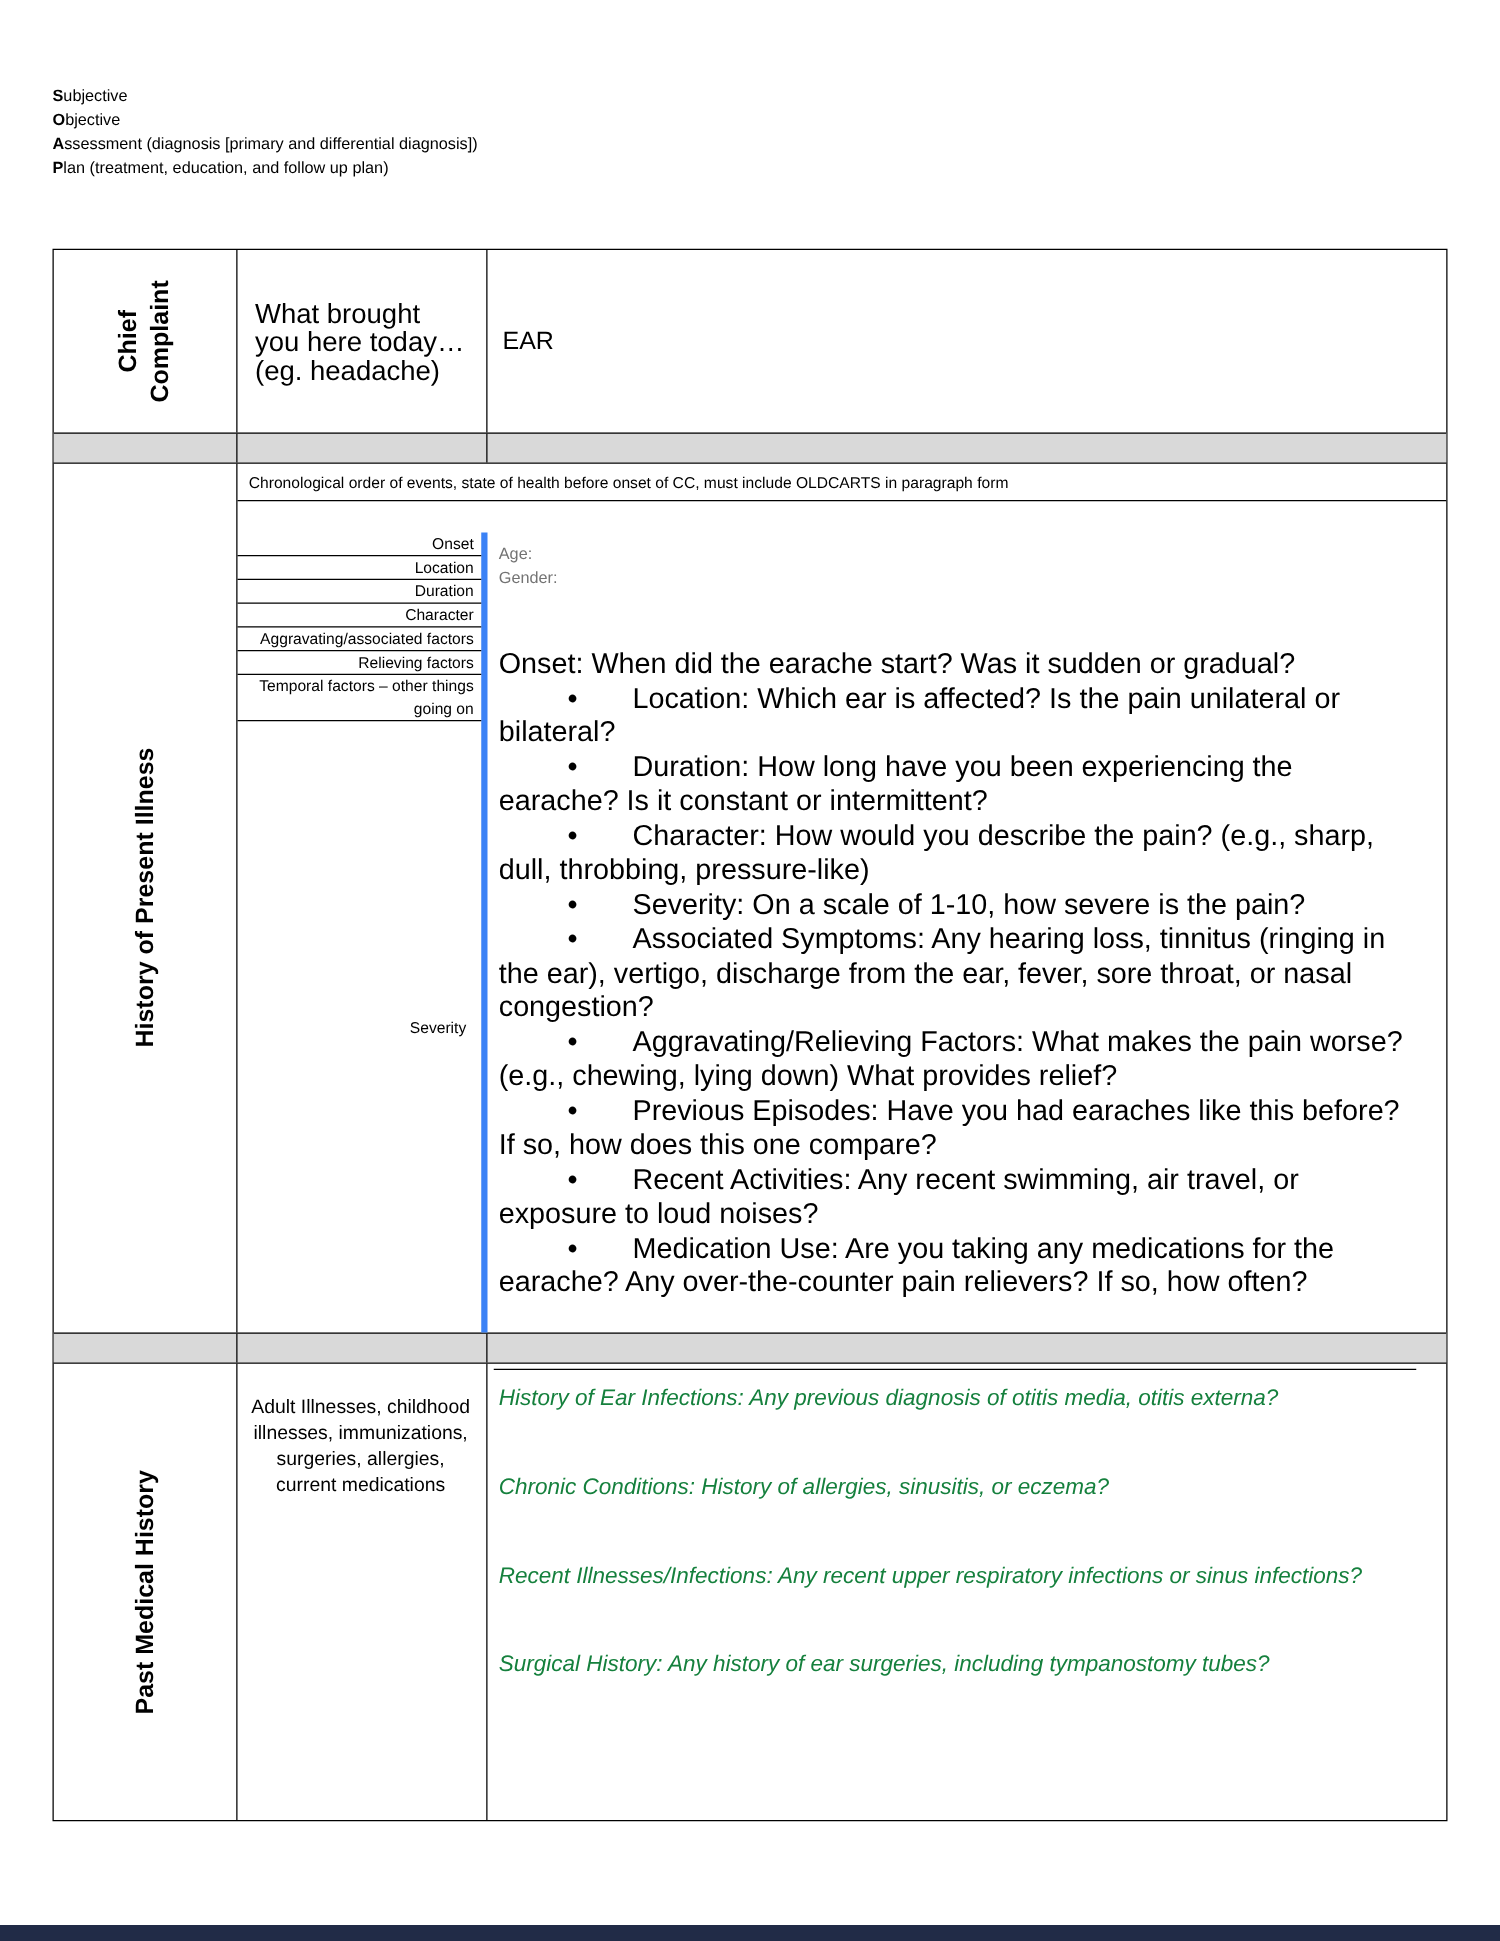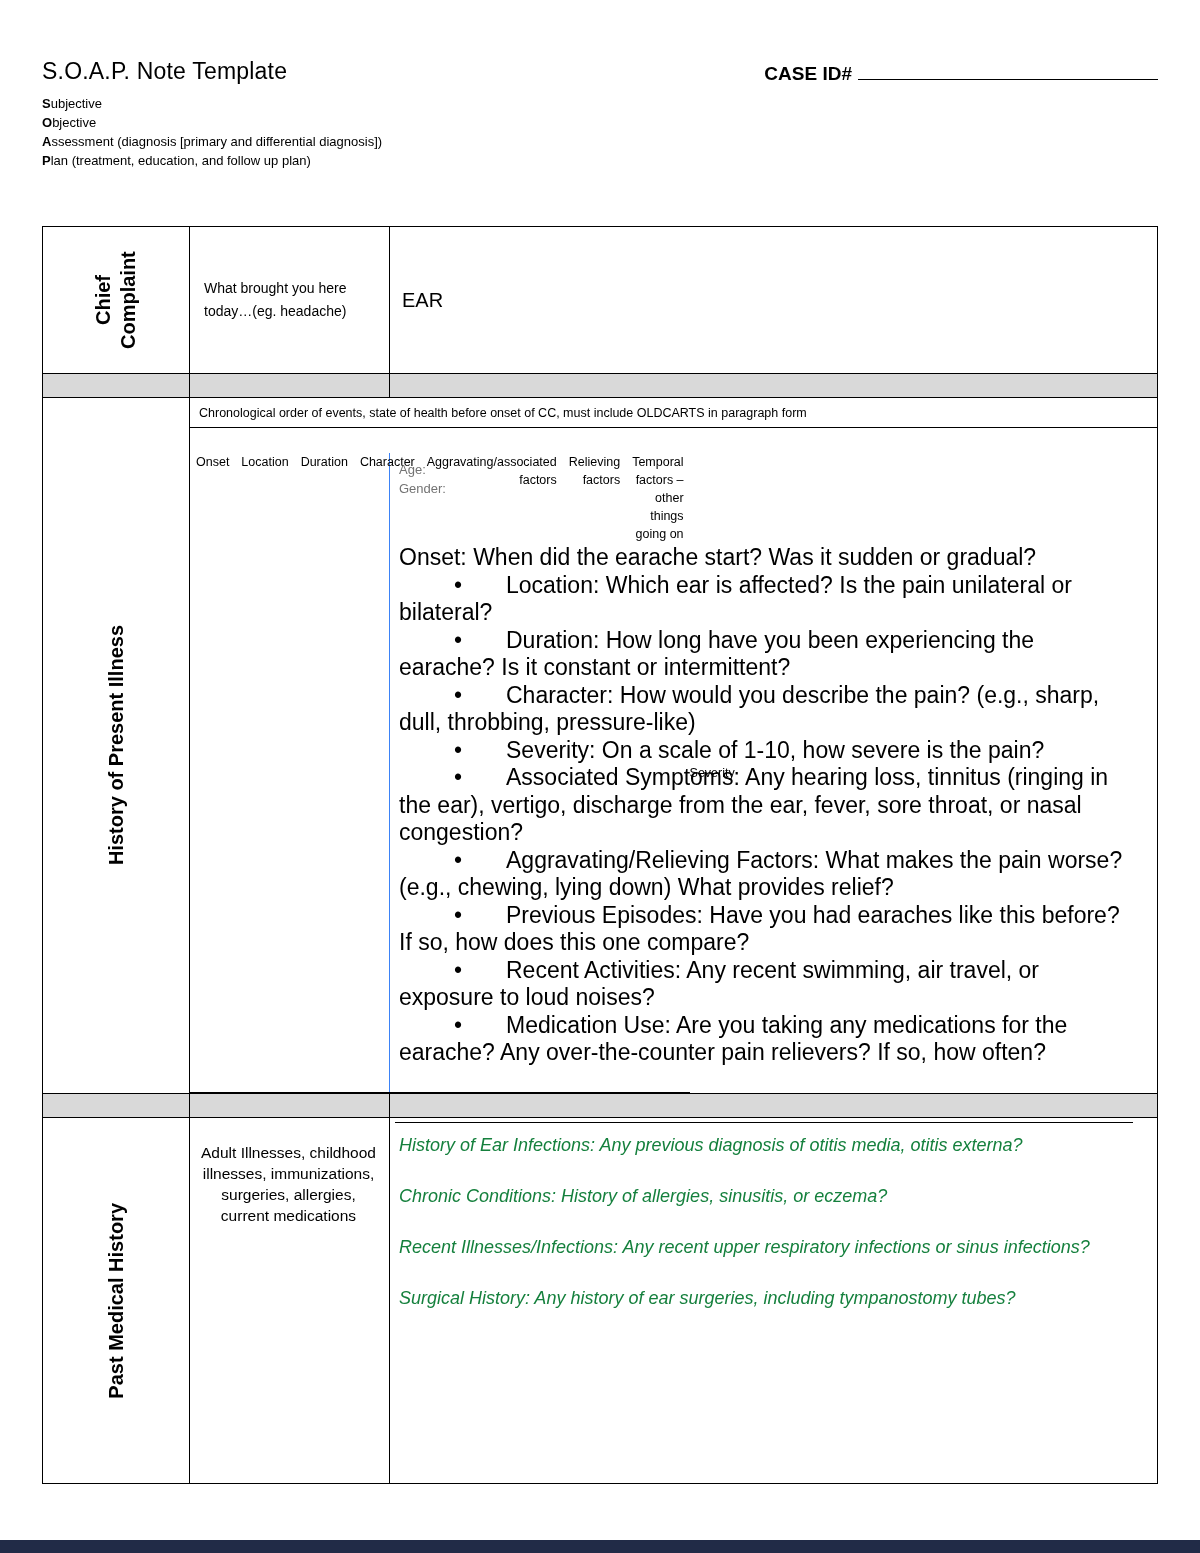--- a/index.html
+++ b/index.html
@@ -29,31 +29,31 @@
   .row-hpi { height:696px; grid-template-columns:147px 1fr; }
   .row-pmh { height:366px; }
 
   .vcell { display:flex; align-items:center; justify-content:center; overflow:hidden; }
   .vlabel {
     writing-mode:vertical-rl; transform:rotate(180deg);
     font-weight:bold; font-size:20px; line-height:1.25; text-align:center;
   }
   .row-cc .vlabel { height:126px; }
 
-  .cc-prompt { display:flex; align-items:center; padding:10px 14px; font-size:14px; line-height:23px; }
+  .cc-prompt { display:flex; align-items:center; padding:10px 14px; font-size:22px; line-height:23px; }
   .cc-value { display:flex; align-items:center; padding-left:12px; font-size:20px; }
 
   
   .hpi-right { display:flex; flex-direction:column; min-width:0;gap:25px; }
   .hpi-header {
     height:30px; border-bottom:1px solid #000; font-size:12.5px;
     display:flex; align-items:center; padding-left:9px;
   }
   .hpi-body { flex:1; display:grid; grid-template-columns:200px 1fr; min-height:0; }
-  .hpi-col2 { border-right:1px solid #3b82f6; display:flex; flex-direction:row; }
+  .hpi-col2 { border-right:5px solid #3b82f6; display:flex; flex-direction:column; }
   .oldcart {
     border-bottom:1px solid #000; font-size:12.5px; line-height:18px;
     text-align:right; padding:0 6px;
   }
   .severity-cell {
     flex:1; display:flex; align-items:center; justify-content:flex-end;
     padding-right:12px; font-size:12.5px;
   }
   .hpi-col3 { padding:7px 22px 0 9px; overflow:hidden; }
   .demo { font-size:13px; line-height:19px; color:#737373; }
@@ -61,38 +61,32 @@
   .q { text-indent:0; }
   .q.bullet { text-indent:55px; }
   .q.bullet::before { content:"\2022"; display:inline-block; width:52px; text-indent:0; }
 
   
   .pmh-prompt { padding:24px 12px 0 10px; font-size:15.5px; line-height:21px;text-align:center; }
   .pmh-answers {
     margin:4px 24px 0 5px; border-top:1px solid #000;
     padding:9px 6px 0 4px; color:#15803d; font-size:18px; line-height:27px;font-style:italic;
   }
-  .pmh-answers .para + .para { margin-top:24px; }
+  .pmh-answers .para + .para { margin-top:44px; }
 
   .footer-bar {
     position:absolute; left:0; bottom:0; width:100%; height:13px;
     background:#212b47;
   }
 </style>
 </head>
 <body>
 
 <div class="page">
 
-  <div class="header-row">
-    <div class="doc-title">S.O.A.P. Note Template</div>
-    <div class="case-id">
-      <span>CASE ID#</span><span class="case-line"></span>
-    </div>
-  </div>
 
   <div class="legend">
     <div><b>S</b><span>ubjective</span></div>
     <div><b>O</b><span>bjective</span></div>
     <div><b>A</b><span>ssessment (diagnosis [primary and differential diagnosis])</span></div>
     <div><b>P</b><span>lan (treatment, education, and follow up plan)</span></div>
   </div>
 
   <div class="soap-table">
 

